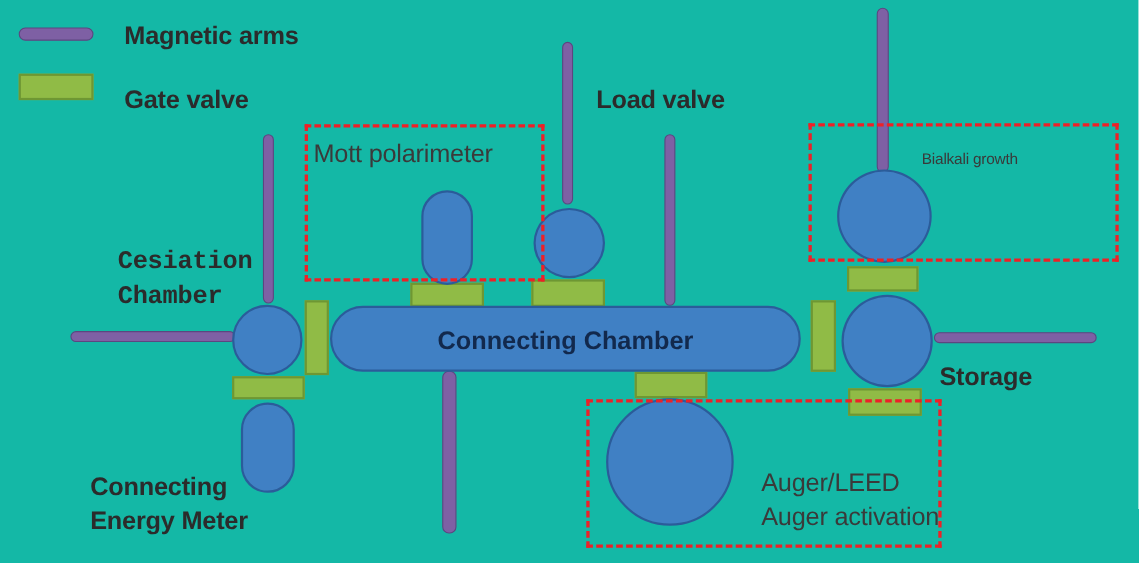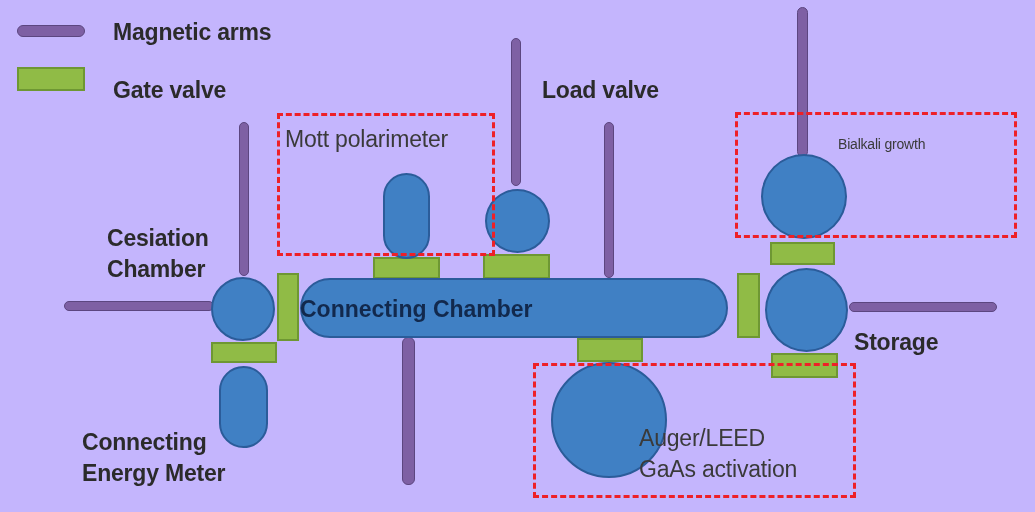--- a/index.html
+++ b/index.html
@@ -1,19 +1,19 @@
 <!DOCTYPE html>
 <html><head>
 <meta charset="utf-8">
 <style>
   html,body{margin:0;padding:0;background:#ffffff;}
   #canvas{
     position:relative;
     width:1035px;height:512px;
-    background:#c4b5fd;
+    background:#14b8a6;
     font-family:"Liberation Sans", sans-serif;
     overflow:hidden;
   }
   .abs{position:absolute;}
   
   .arm{
     background:#7e60a4;
     border:1.5px solid #5c4680;
     border-radius:6px;
     box-sizing:border-box;
@@ -88,28 +88,28 @@
   <div class="abs region" style="left:533px;top:363px;width:323px;height:135px;"></div>
 
   <div class="abs arm" style="left:17px;top:25px;width:68px;height:12px;border-radius:6px;"></div>
   <div class="abs lbl" style="left:113px;top:17px;">Magnetic arms</div>
   <div class="abs valve" style="left:17px;top:67px;width:68px;height:24px;"></div>
   <div class="abs lbl" style="left:113px;top:75px;">Gate valve</div>
 
   <div class="abs lbl lbl-bold" style="left:285px;top:124px;">Mott polarimeter</div>
   <div class="abs lbl" style="left:542px;top:75px;">Load valve</div>
   <div class="abs lbl lbl-bold" style="left:838px;top:129px;font-size:14px;">Bialkali growth</div>
-  <div class="abs lbl" style="left:107px;top:223px;">
+  <div class="abs lbl" style="left:107px;top:223px;font-family:Liberation Mono, monospace;">
     <div>Cesiation</div>
     <div>Chamber</div>
   </div>
-  <div class="abs chamber-lbl" style="left:300px;top:296px;width:428px;text-align:left;">Connecting Chamber</div>
+  <div class="abs chamber-lbl" style="left:300px;top:296px;width:428px;text-align:center;">Connecting Chamber</div>
   <div class="abs lbl" style="left:854px;top:327px;">Storage</div>
   <div class="abs lbl" style="left:82px;top:427px;">
     <div>Connecting</div>
     <div>Energy Meter</div>
   </div>
-  <div class="abs lbl lbl-bold" style="left:639px;top:423px;">
+  <div class="abs lbl lbl-bold" style="left:692px;top:423px;">
     <div>Auger/LEED</div>
-    <div>GaAs activation</div>
+    <div>Auger activation</div>
   </div>
 
 </div>
 
 </body></html>

